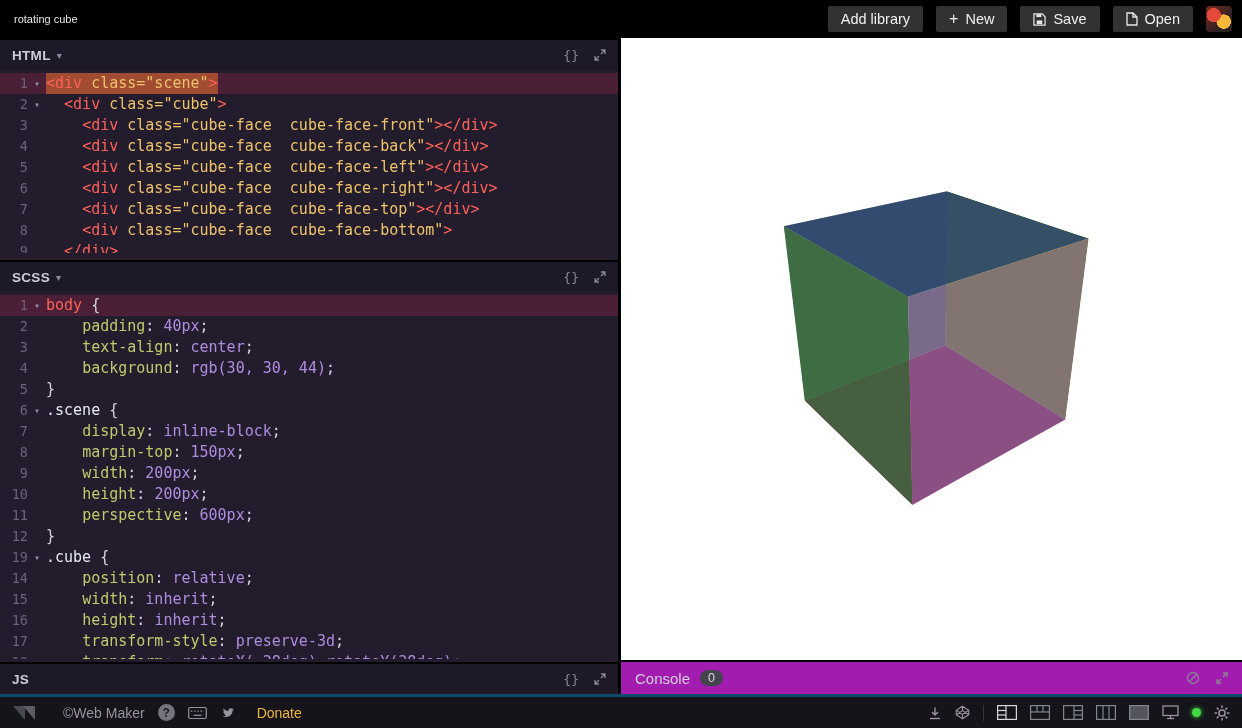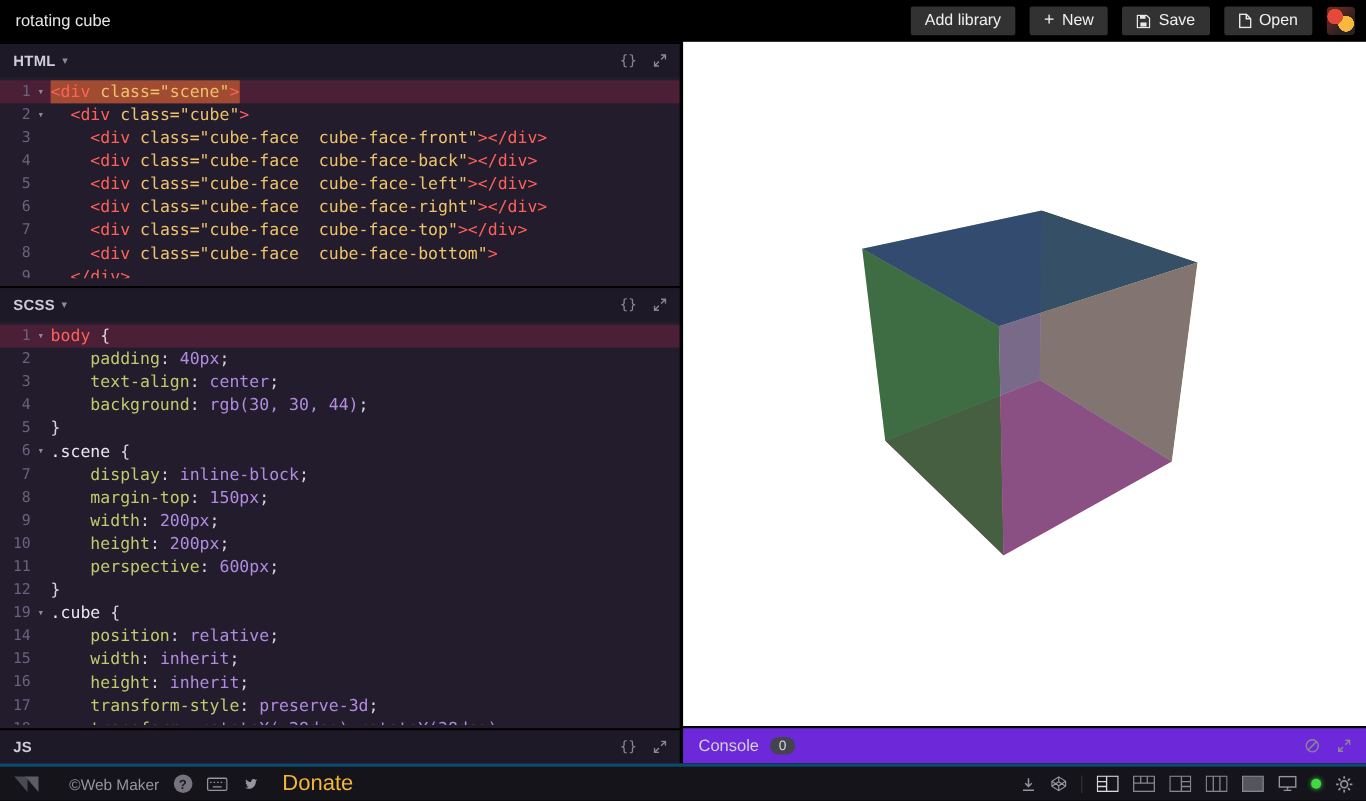--- a/index.html
+++ b/index.html
@@ -1,21 +1,21 @@
 <!DOCTYPE html>
 <html style="--c-topbar-bg: #000000; --c-button-bg: #323232; --c-editor-bg: #231c2c; --c-pane-header-bg: #1d1926; --c-active-line-bg: #4b2036; --c-selection-bg: rgba(247,118,46,0.5); --c-line-number: #6b627e; --c-tag: #ff6159; --c-attr: #eec36a; --c-selector: #e9e7f2; --c-selector-element: #ff6159; --c-property: #bfcb6d; --c-value: #b08ce0; --c-plain: #d6d2e0; --c-preview-bg: #ffffff; --c-console-badge-bg: #44444e; --c-footer-bg: #14141a; --c-donate: #f3b73c; --c-status-dot: #43d843; --face-front: rgba(88, 62, 112, 0.6); --face-back: rgba(45, 48, 52, 0.4); --face-left: rgba(34, 92, 41, 0.8); --face-right: rgba(150, 158, 22, 0.6); --face-top: rgba(28, 58, 100, 0.85); --face-bottom: rgba(192, 38, 118, 0.7); --cube-transform: rotateX(-28deg) rotateY(38deg);"><head>
 <meta charset="utf-8">
 <style>
   * { margin:0; padding:0; box-sizing:border-box; }
   html,body { width:1242px; height:728px; overflow:hidden; background:#000; }
   .app { width:100%; height:100%; display:flex; flex-direction:column; font-family:"Liberation Sans",sans-serif; }
 
   
   .topbar { flex:0 0 38px; display:flex; align-items:center; background:var(--c-topbar-bg,#000); padding:0 10px 0 14px; }
-  .app-title { color:#e6e6e6; font-size:15px; }
+  .app-title { color:#e6e6e6; font-size:11px; }
   .topbar-actions { margin-left:auto; display:flex; align-items:flex-start; gap:13px; }
   .tb-btn { display:flex; align-items:center; gap:7px; background:var(--c-button-bg,#323232); color:#f0f0f0;
             border:none; border-radius:2px; height:26px; padding:0 13px; font-size:14.5px; font-family:inherit; cursor:pointer; }
   .tb-btn .plus { font-size:16px; line-height:1; }
   .tb-btn svg { display:block; }
   .avatar { width:26px; height:26px; border-radius:4px;
             background: radial-gradient(circle at 30% 35%, #e5493a 0 28%, rgba(0,0,0,0) 29%),
                         radial-gradient(circle at 68% 60%, #f6b93b 0 30%, rgba(0,0,0,0) 31%),
                         linear-gradient(135deg,#7a2d1f,#2b2024 70%); cursor:pointer; }
 
@@ -57,32 +57,32 @@
   .cube { width:100%; height:100%; position:relative; transform-style:preserve-3d; transform:var(--cube-transform,rotateX(-28deg) rotateY(38deg)); }
   .cube-face { position:absolute; left:0; top:0; width:200px; height:200px; }
   .face-front  { background:var(--face-front);  transform:translateZ(100px); }
   .face-back   { background:var(--face-back);   transform:rotateY(180deg) translateZ(100px); }
   .face-left   { background:var(--face-left);   transform:rotateY(-90deg) translateZ(100px); }
   .face-right  { background:var(--face-right);  transform:rotateY(90deg) translateZ(100px); }
   .face-top    { background:var(--face-top);    transform:rotateX(90deg) translateZ(100px); }
   .face-bottom { background:var(--face-bottom); transform:rotateX(-90deg) translateZ(100px); }
 
   
-  .console-bar { flex:0 0 34px; border-top:2px solid #000; background:#6d28d9; display:flex; align-items:center; padding:0 14px; }
+  .console-bar { flex:0 0 34px; border-top:2px solid #000; background:#a21caf; display:flex; align-items:center; padding:0 14px; }
   .console-label { color:#d2d0da; font-size:15px; }
   .badge { background:var(--c-console-badge-bg,#44444e); color:#d8d8de; font-size:12.5px; padding:1px 8px; border-radius:9px; margin-left:10px; }
   .cbar-icon { margin-left:16px; display:flex; cursor:pointer; }
 
   
   .footer { flex:0 0 34px; border-top:3px solid #0c4a6e; background:var(--c-footer-bg,#14141a); display:flex; align-items:center; padding:0 12px; gap:13px; }
   .brand { color:#98939f; font-size:14px; }
   .help-circle { width:17px; height:17px; border-radius:50%; background:#76727e; color:#1a1a20; font-size:12px; font-weight:bold;
                  display:flex; align-items:center; justify-content:center; cursor:pointer; }
   .f-icon { display:flex; align-items:center; cursor:pointer; }
-  .donate { color:var(--c-donate,#f3b73c); font-size:20px; margin-left:8px; text-decoration:none; cursor:pointer; }
+  .donate { color:var(--c-donate,#f3b73c); font-size:14px; margin-left:8px; text-decoration:none; cursor:pointer; }
   .f-right { margin-left:auto; display:flex; align-items:center; gap:13px; }
   .f-div { width:1px; height:16px; background:#35353f; }
   .status-dot { width:9px; height:9px; border-radius:50%; background:var(--c-status-dot,#43d843); box-shadow:0 0 5px var(--c-status-dot,#43d843); }
 </style>
 </head>
 <body>
 
 <div class="app">
 
   <header class="topbar">

